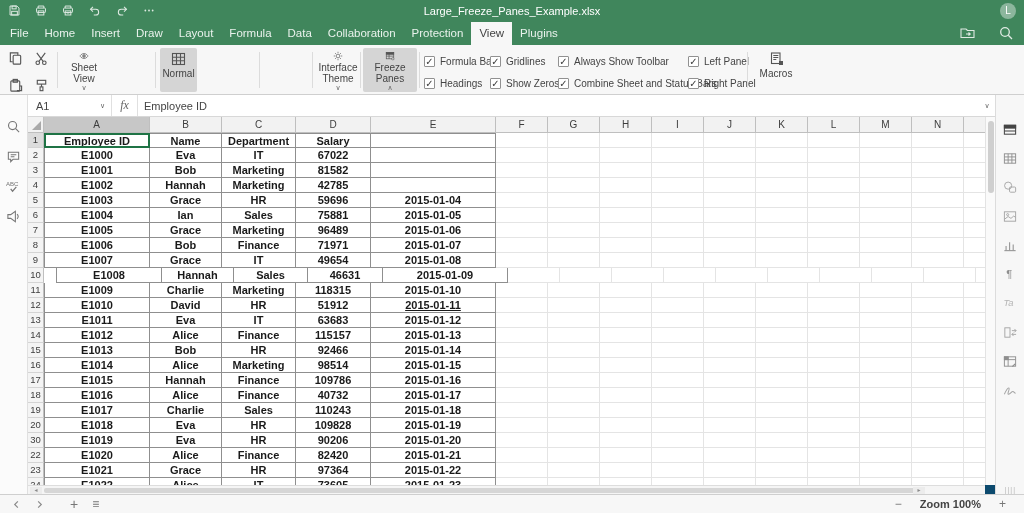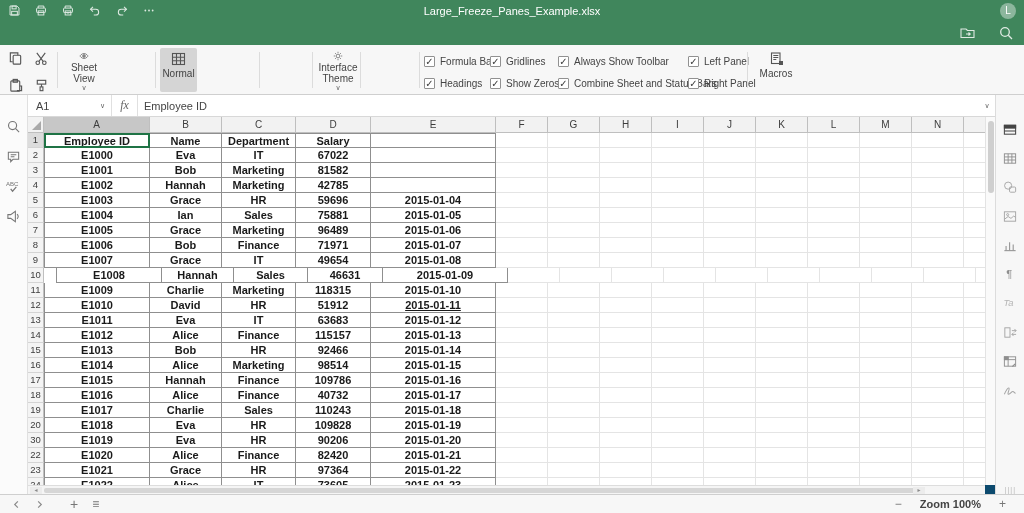--- a/index.html
+++ b/index.html
@@ -165,20 +165,33 @@
             <circle cx="8" cy="8" r="1.1"></circle>
             <circle cx="12.5" cy="8" r="1.1"></circle>
           </svg>
         </span>
     </div>
     <div class="tb-title">Large_Freeze_Panes_Example.xlsx</div>
     <div class="tb-avatar">L</div>
   </div>
 
   <div class="menubar">
+    <div class="mtabs">
+        <div class="mtab">File</div>
+        <div class="mtab">Home</div>
+        <div class="mtab">Insert</div>
+        <div class="mtab">Draw</div>
+        <div class="mtab">Layout</div>
+        <div class="mtab">Formula</div>
+        <div class="mtab">Data</div>
+        <div class="mtab">Collaboration</div>
+        <div class="mtab">Protection</div>
+        <div class="mtab active">View</div>
+        <div class="mtab">Plugins</div>
+      </div>
     <div class="menu-right">
       <span><svg width="17" height="16" viewBox="0 0 16 16" fill="none" stroke="#dfeae3" stroke-width="1.1">
             <path d="M1.5 4h5l1.5 1.5h6.5V12.5h-13z"></path>
             <path d="M6.5 9h4M9 7.5L10.7 9 9 10.5"></path>
           </svg></span>
       <span><svg width="16" height="16" viewBox="0 0 16 16" fill="none" stroke="#dfeae3" stroke-width="1.3">
             <circle cx="7" cy="7" r="4.3"></circle>
             <path d="M10.3 10.3L14 14"></path>
           </svg></span>
     </div>
@@ -256,20 +269,31 @@
     <div class="tbtn" style="left:315px; width:46px;">
       <svg width="16" height="16" viewBox="0 0 16 16" fill="none" stroke="#555" stroke-width="1.1">
           <circle cx="8" cy="8" r="3"></circle>
           <path d="M8 1.2v2M8 12.8v2M1.2 8h2M12.8 8h2M3.2 3.2l1.4 1.4M11.4 11.4l1.4 1.4M12.8 3.2l-1.4 1.4M4.6 11.4l-1.4 1.4"></path>
         </svg>
       <span class="lbl">Interface Theme</span>
       <span class="chev">∨</span>
     </div>
     <div class="tdiv" style="left:360px;"></div>
 
+    <div class="tbtn pressed" style="left:363px; width:54px;">
+      <svg width="18" height="16" viewBox="0 0 16 16" fill="none" stroke="#555" stroke-width="1.1">
+          <rect x="2" y="2.5" width="12" height="10"></rect>
+          <rect x="2" y="2.5" width="12" height="2.8" fill="#555"></rect>
+          <path d="M6.5 2.5v10M2 8.2h12"></path>
+          <circle cx="12.6" cy="12.6" r="2.3" fill="#555" stroke="none"></circle>
+          <path d="M12.6 11v3.2M11 12.6h3.2" stroke="#f7f7f7" stroke-width="1"></path>
+        </svg>
+      <span class="lbl">Freeze Panes</span>
+      <span class="chev">∧</span>
+    </div>
     <div class="tdiv" style="left:419px;"></div>
 
     <div>
         <div class="cbcol" style="left: 424px;">
           <div class="cbitem">
             <span class="cbbox">✓</span>
             <span class="cblbl">Formula Bar</span>
           </div>
           <div class="cbitem">
             <span class="cbbox">✓</span>

